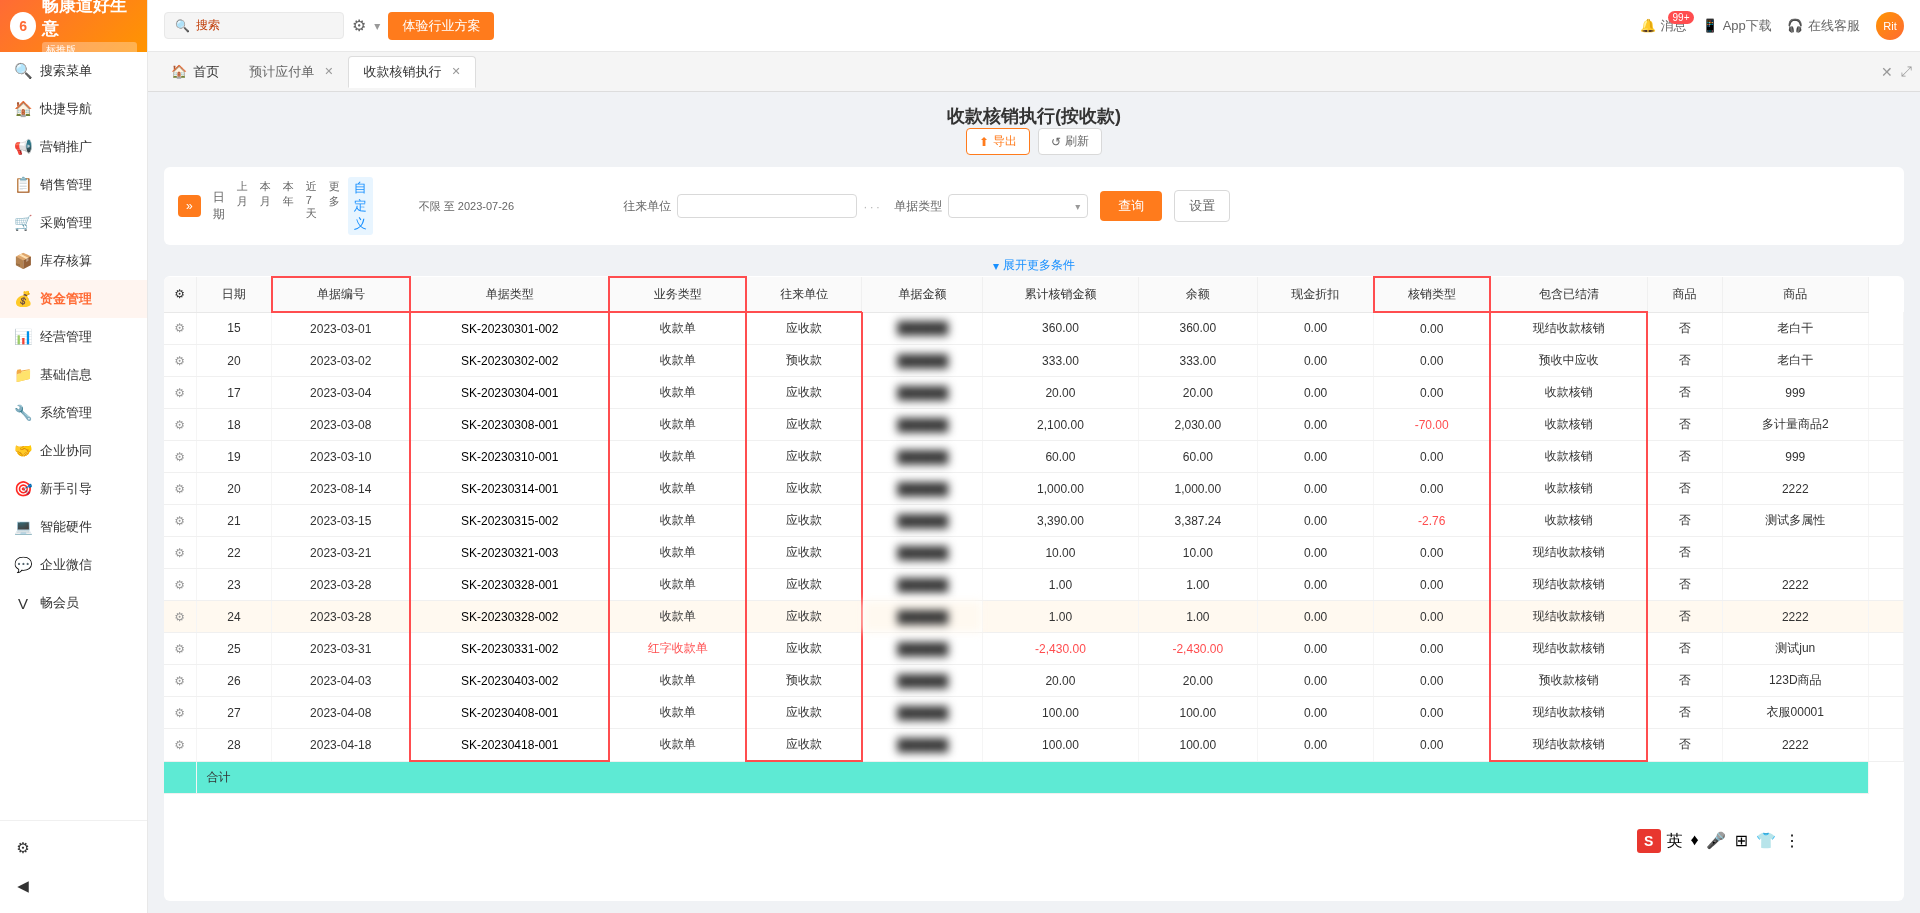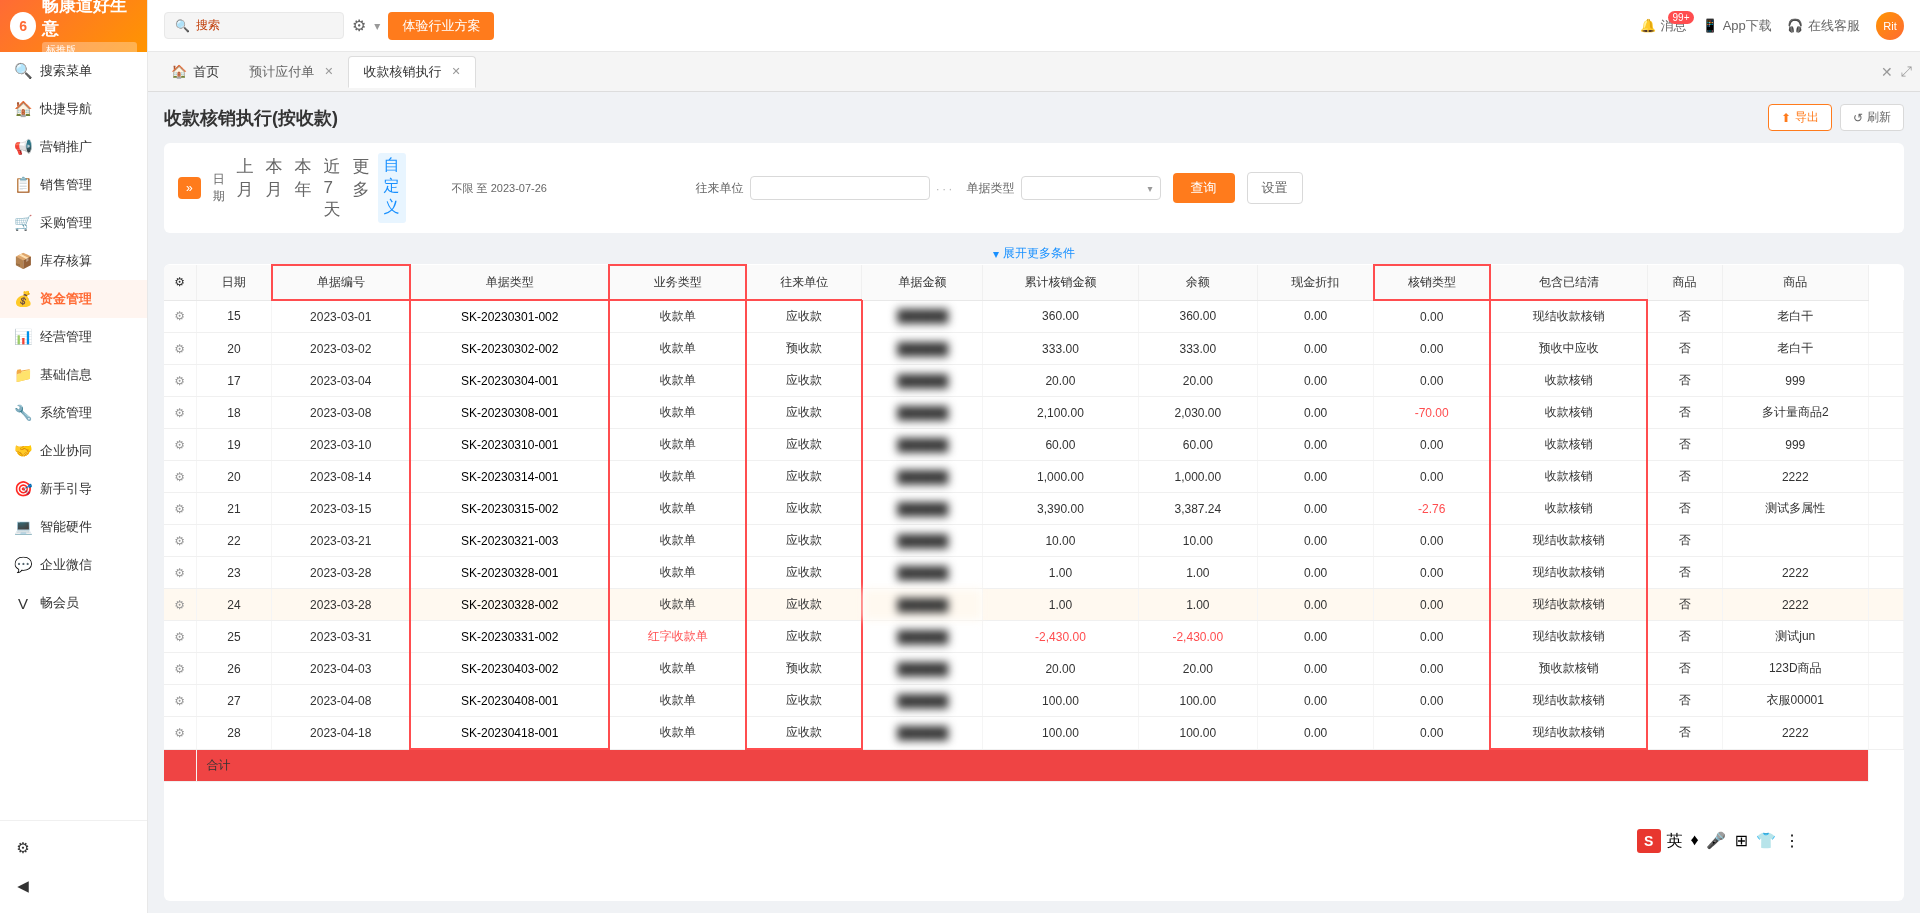--- a/index.html
+++ b/index.html
@@ -138,20 +138,21 @@
       background: #f0f2f5;
     }
     .page-title {
       font-size: 18px;
       font-weight: bold;
       color: #333;
       margin-bottom: 12px;
       display: flex;
       align-items: center;
       justify-content: space-between;
+      flex-direction: column;
     }
     .page-actions { display: flex; gap: 8px; }
     .btn-export {
       color: #ff7b1c;
       border: 1px solid #ff7b1c;
       background: #fff;
       border-radius: 4px;
       padding: 4px 12px;
       font-size: 12px;
       cursor: pointer;
@@ -186,28 +187,28 @@
       border-radius: 4px;
       padding: 4px 8px;
       font-size: 12px;
       cursor: pointer;
     }
     .filter-group { display: flex; align-items: center; gap: 6px; }
     .filter-label { color: #666; font-size: 12px; }
     .filter-date-options { display: flex; gap: 4px; }
     .filter-date-btn {
       color: #666;
-      font-size: 17px;
+      font-size: 11px;
       cursor: pointer;
       padding: 2px 4px;
     }
     .filter-custom-btn {
       background: #e8f5ff;
       color: #1890ff;
-      font-size: 16px;
+      font-size: 13px;
       padding: 2px 6px;
       border-radius: 3px;
       cursor: pointer;
     }
     .filter-input {
       border: 1px solid #d9d9d9;
       border-radius: 4px;
       padding: 4px 10px;
       font-size: 12px;
       color: #666;
@@ -289,21 +290,21 @@
       padding: 7px 10px;
       text-align: center;
       color: #333;
       white-space: nowrap;
     }
     tr.highlighted td { background: #fff9f0; }
     .link-text { color: #000000; text-decoration: none; cursor: pointer; }
     .red-text { color: #ff4d4f; }
     .col-settings { width: 32px; }
 
-    .total-row td { background: #ef4444; font-weight: 500; }
+    .total-row td { background: #5eead4; font-weight: 500; }
 
     
     .watermark {
       position: fixed;
       bottom: 60px;
       right: 120px;
       display: flex;
       align-items: center;
       gap: 6px;
       z-index: 100;

